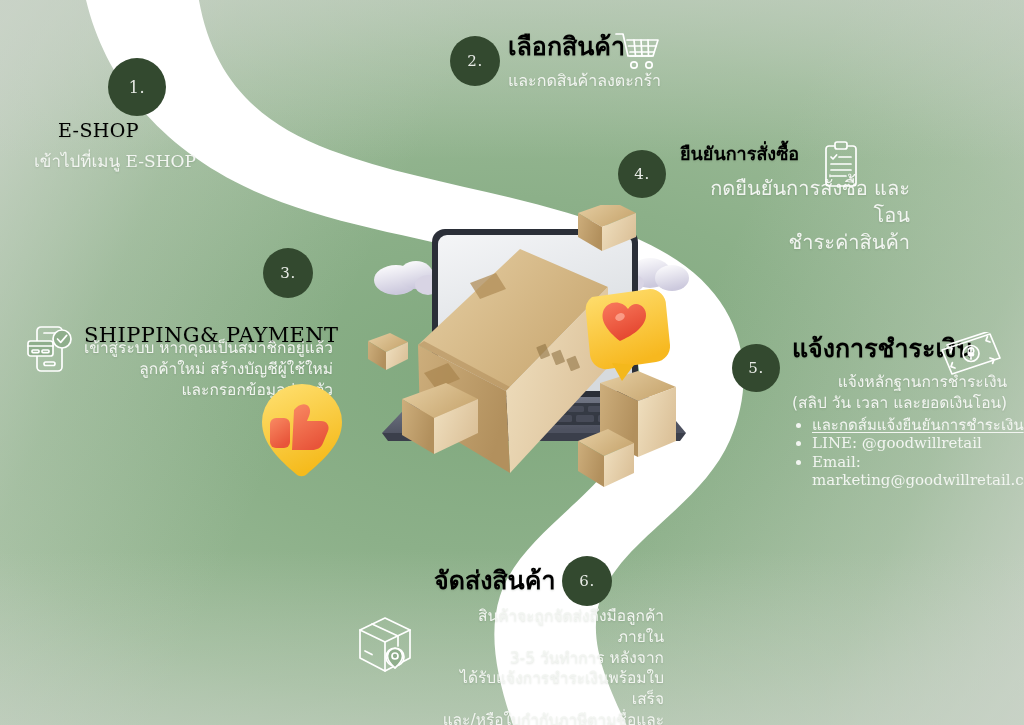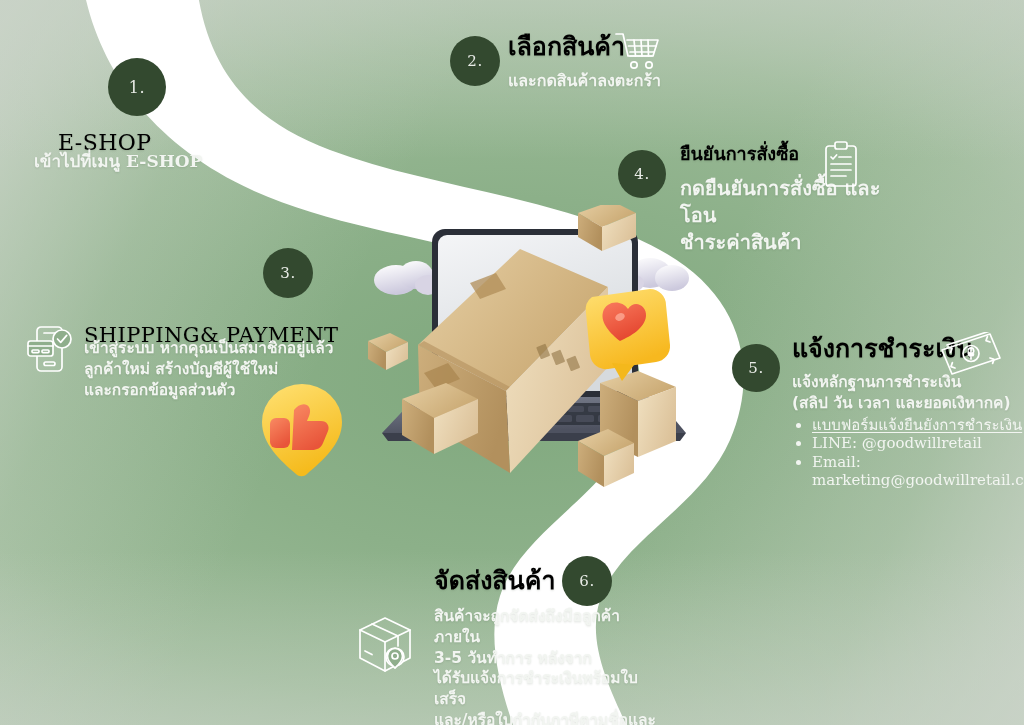--- a/index.html
+++ b/index.html
@@ -32,35 +32,36 @@
     display:flex;align-items:center;justify-content:center;
     color:#e9ece7;font-family:"DejaVu Serif", serif;letter-spacing:.5px;
   }
   .title{
     color:#000000;margin:0;white-space:nowrap;
     font-weight:700;line-height:1.05;
     text-shadow:0 1px 2px rgba(60,80,58,.18);
   }
   .title.serif{font-family:"DejaVu Serif", serif;font-weight:400;letter-spacing:.4px;}
   .sub{
-    color:#f2f5f1;margin:0;line-height:1.34;font-weight:700;
+    color:#f2f5f1;margin:0;line-height:1.34;font-weight:400;
     text-shadow:0 1px 2px rgba(60,80,58,.16);
+    text-align:right;
   }
   .ico{stroke:#ffffff;fill:none;stroke-width:1.7;stroke-linecap:round;stroke-linejoin:round;}
   .icowrap{position:absolute;}
 
   ul.blist{margin:2px 0 0 0;padding-left:20px;list-style:disc;}
   ul.blist li{color:#f2f5f1;line-height:1.22;margin:0;}
   .u{text-decoration:underline;text-underline-offset:2px;}
   .ser{font-family:"DejaVu Serif", serif;}
 
   
   #step1{left:22px;top:58px;width:260px;}
   #step1 .badge{left:86px;top:0;width:58px;height:58px;font-size:16px;}
-  #step1 .title{position:absolute;left:36px;top:73px;font-size:22px;}
+  #step1 .title{position:absolute;left:36px;top:63px;font-size:19px;}
   #step1 .sub{position:absolute;left:12px;top:92px;font-size:17px;}
   #step1 .icowrap{left:184px;top:60px;}
 
   #step2{left:450px;top:22px;width:300px;}
   #step2 .badge{left:0;top:14px;width:50px;height:50px;font-size:15px;}
   #step2 .title{position:absolute;left:58px;top:12px;font-size:25px;}
   #step2 .sub{position:absolute;left:58px;top:48px;font-size:16px;}
   #step2 .icowrap{left:164px;top:6px;}
 
   #step3{left:8px;top:248px;width:330px;}
@@ -200,23 +201,23 @@
           <line x1="9" y1="36" x2="24" y2="36"></line>
         </g>
       </svg>
     </span>
   </div>
 
   <div class="step" id="step5">
     <div class="badge">5.</div>
     <h2 class="title">แจ้งการชำระเงิน</h2>
     <p class="sub" style="white-space:pre-line">แจ้งหลักฐานการชำระเงิน
-(สลิป วัน เวลา และยอดเงิหากค)</p>
+(สลิป วัน เวลา และยอดเงินโอน)</p>
     <ul class="blist" id="step5-bullets">
-        <li><span class="u">แบบฟอร์มแจ้งยืนยังการชำระเงิน</span></li>
+        <li><span class="u">และกดส์มแจ้งยืนยันการชำระเงิน</span></li>
         <li><span class="ser ">LINE: @goodwillretail</span></li>
         <li><span class="ser ">Email:</span><span class="ser" style="display: block;">marketing@goodwillretail.co.th</span></li>
       </ul>
     <span class="icowrap">
       <svg width="66" height="46" viewBox="0 0 66 46">
         <g class="ico">
           <path d="M4 18 L52 2 L62 26 L14 42 Z"></path>
           <path d="M9 13 L55 -2"></path>
           <circle cx="33" cy="21.5" r="8"></circle>
           <path d="M33 16 v11 M30.5 18 a2.5 2.2 0 0 1 5 0 a2.5 2.2 0 0 1 -5 2 a2.5 2.2 0 0 0 5 2 a2.5 2.2 0 0 1 -5 0"></path>

